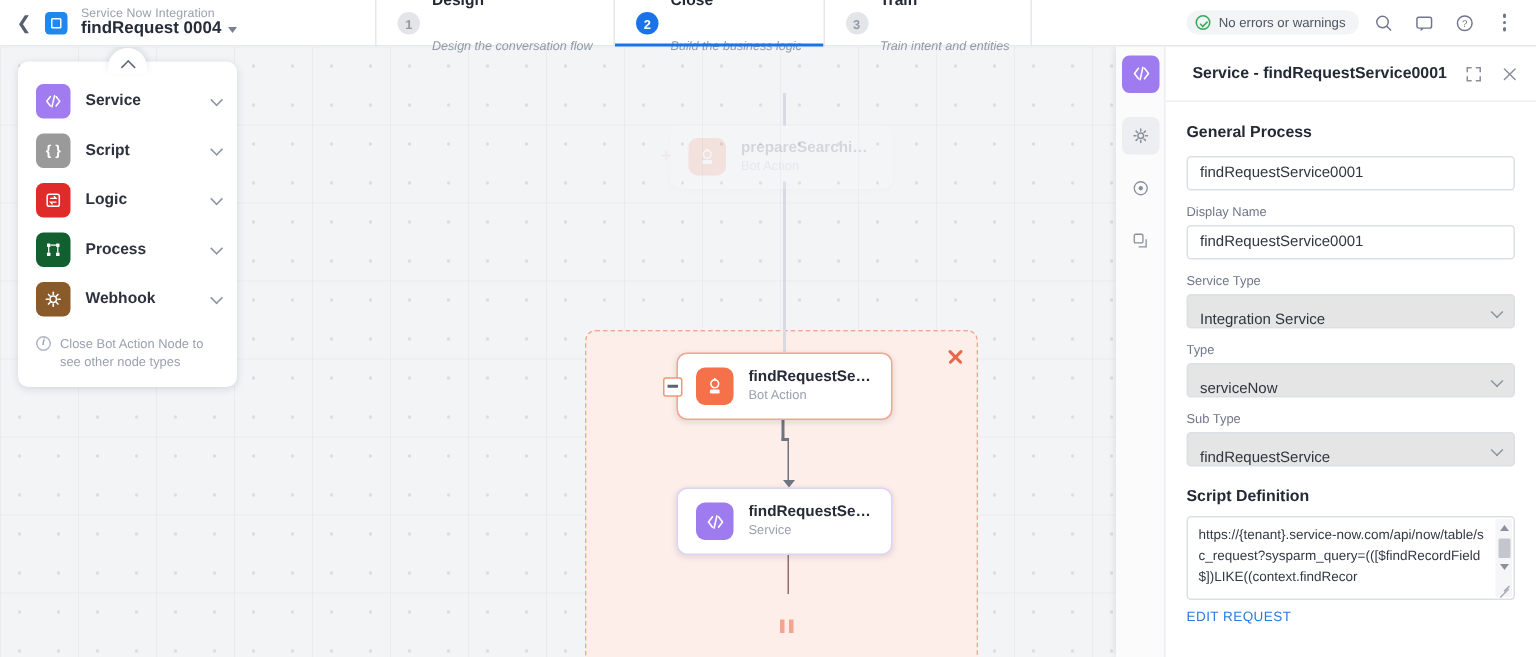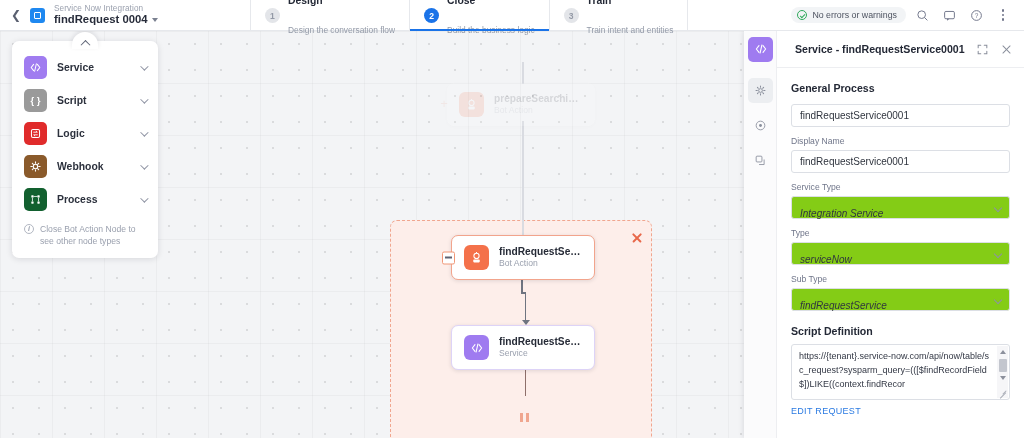--- a/index.html
+++ b/index.html
@@ -41,21 +41,21 @@
   }
   .step:last-child { border-right: 1px solid #e6e8ec; }
   .step-num {
     width: 15px; height: 15px; border-radius: 50%; background: #e3e5e9; color: #9399a6;
     font-size: 8.6px; display: flex; align-items: center; justify-content: center; font-weight: 600; flex: none;
   }
   .step.active .step-num { background: #1a73e8; color: #fff; }
   .step.active::after { content:""; position:absolute; left:0; right:0; bottom:0; height:2px; background:#1a73e8; }
   .step-txt { line-height: 1.05; }
   .step-title { font-size: 10.4px; font-weight: 700; color: #242936; }
-  .step-desc { font-size: 8.4px; color: #9299a7; margin-top: 19px; }
+  .step-desc { font-size: 8.4px; color: #9299a7; margin-top: 19px; font-style: italic; }
 
   .tb-right { margin-left: auto; display: flex; align-items: center; gap: 5px; padding-right: 10px; }
   .status-pill {
     display: flex; align-items: center; gap: 5px; background: #f2f4f6; border-radius: 12px;
     padding: 3px 9px 3px 6px; font-size: 8.8px; color: #4d5360;
   }
   .ok-circle { width: 10px; height: 10px; border-radius: 50%; border: 1.3px solid #2faa5b; position: relative; flex: none; }
   .ok-circle::after {
     content: ""; position: absolute; left: 2px; top: 3.2px; width: 4px; height: 1.8px;
     border-left: 1.3px solid #2faa5b; border-bottom: 1.3px solid #2faa5b; transform: rotate(-45deg);
@@ -172,22 +172,22 @@
   .sect-title { font-size: 10.6px; font-weight: 700; color: #242936; margin: 2px 0 10px 0; }
   .field { margin-bottom: 9px; }
   .field-label { font-size: 8.6px; color: #70768a; margin-bottom: 4px; }
   .field-input {
     width: 100%; height: 23px; border: 1px solid #dcdfe5; border-radius: 3px;
     background: #fff; font-size: 10px; color: #30353f; padding: 0 8px;
     font-family: "Liberation Sans", sans-serif; outline: none;
     display: flex; align-items: center;
   }
   .field-select {
-    width: 100%; height: 23px; border: 1px solid #dcdfe5; border-radius: 3px; background: #84cc16;
-    font-size: 10px; color: #30353f; padding: 12px 20px 0 8px; display: flex; align-items: center; position: relative; cursor: pointer; font-style: italic;
+    width: 100%; height: 23px; border: 1px solid #dcdfe5; border-radius: 3px; background: #e5e5e5;
+    font-size: 10px; color: #30353f; padding: 12px 20px 0 8px; display: flex; align-items: center; position: relative; cursor: pointer;
   }
   .field-select .chev {
     position: absolute; right: 8px; top: 8px; width: 6px; height: 6px;
     border-right: 1.3px solid #8e93a2; border-bottom: 1.3px solid #8e93a2; transform: rotate(45deg);
   }
   .sect-title.req { margin-top: 14px; margin-bottom: 7px; }
   .textarea-wrap { position: relative; width: 100%; height: 56px; border: 1px solid #dcdfe5; border-radius: 3px; background:#fff; overflow:hidden; }
   .textarea-txt {
     padding: 5px 18px 5px 7px; font-size: 9px; line-height: 1.55; color: #333845;
     white-space: pre-wrap; word-break: break-all; font-family: "Liberation Sans", sans-serif;
@@ -372,20 +372,40 @@
 
       <div class="pal-row">
         <span class="pal-ico" style="background:#e02b2b;">
           <svg width="13" height="13" viewBox="0 0 18 18">
               <rect x="3.4" y="3.4" width="11.2" height="11.2" rx="2" fill="none" stroke="#fff" stroke-width="1.4"></rect>
               <path d="M6.5 7.2 h5 l-1.6 -1.6" fill="none" stroke="#fff" stroke-width="1.2" stroke-linecap="round"></path>
               <path d="M11.5 10.8 h-5 l1.6 1.6" fill="none" stroke="#fff" stroke-width="1.2" stroke-linecap="round"></path>
             </svg>
         </span>
         <span class="pal-label">Logic</span>
+        <span class="chev-dn"></span>
+      </div>
+
+      <div class="pal-row">
+        <span class="pal-ico" style="background:#12602f;">
+          <svg width="13" height="13" viewBox="0 0 18 18">
+              <g fill="#fff">
+                <rect x="3.2" y="3.2" width="3.2" height="3.2" rx=".6"></rect>
+                <rect x="11.6" y="3.2" width="3.2" height="3.2" rx=".6"></rect>
+                <rect x="3.2" y="11.6" width="3.2" height="3.2" rx=".6"></rect>
+                <rect x="11.6" y="11.6" width="3.2" height="3.2" rx=".6"></rect>
+              </g>
+              <g stroke="#fff" stroke-width="1.1">
+                <line x1="4.8" y1="6.4" x2="4.8" y2="11.6"></line>
+                <line x1="13.2" y1="6.4" x2="13.2" y2="11.6"></line>
+                <line x1="6.4" y1="4.8" x2="11.6" y2="4.8"></line>
+              </g>
+            </svg>
+        </span>
+        <span class="pal-label">Process</span>
         <span class="chev-dn"></span>
       </div>
 
       <div class="pal-row">
         <span class="pal-ico" style="background:#8a5a2b;">
           <svg width="13" height="13" viewBox="0 0 18 18">
               <circle cx="9" cy="9" r="3" fill="none" stroke="#fff" stroke-width="1.4"></circle>
               <g stroke="#fff" stroke-width="1.5" stroke-linecap="round">
                 <line x1="9" y1="2.6" x2="9" y2="4.6"></line>
                 <line x1="9" y1="13.4" x2="9" y2="15.4"></line>
@@ -395,40 +415,20 @@
                 <line x1="12" y1="12" x2="13.4" y2="13.4"></line>
                 <line x1="13.4" y1="4.6" x2="12" y2="6"></line>
                 <line x1="6" y1="12" x2="4.6" y2="13.4"></line>
               </g>
             </svg>
         </span>
         <span class="pal-label">Webhook</span>
         <span class="chev-dn"></span>
       </div>
 
-      <div class="pal-row">
-        <span class="pal-ico" style="background:#12602f;">
-          <svg width="13" height="13" viewBox="0 0 18 18">
-              <g fill="#fff">
-                <rect x="3.2" y="3.2" width="3.2" height="3.2" rx=".6"></rect>
-                <rect x="11.6" y="3.2" width="3.2" height="3.2" rx=".6"></rect>
-                <rect x="3.2" y="11.6" width="3.2" height="3.2" rx=".6"></rect>
-                <rect x="11.6" y="11.6" width="3.2" height="3.2" rx=".6"></rect>
-              </g>
-              <g stroke="#fff" stroke-width="1.1">
-                <line x1="4.8" y1="6.4" x2="4.8" y2="11.6"></line>
-                <line x1="13.2" y1="6.4" x2="13.2" y2="11.6"></line>
-                <line x1="6.4" y1="4.8" x2="11.6" y2="4.8"></line>
-              </g>
-            </svg>
-        </span>
-        <span class="pal-label">Process</span>
-        <span class="chev-dn"></span>
-      </div>
-
       <div class="pal-note">
         <span class="info-o">i</span>
         <span>Close Bot Action Node to see other node types</span>
       </div>
     </div>
   </div>
 
   <div class="panel">
     <div class="panel-rail">
       <div class="rail-btn active">

